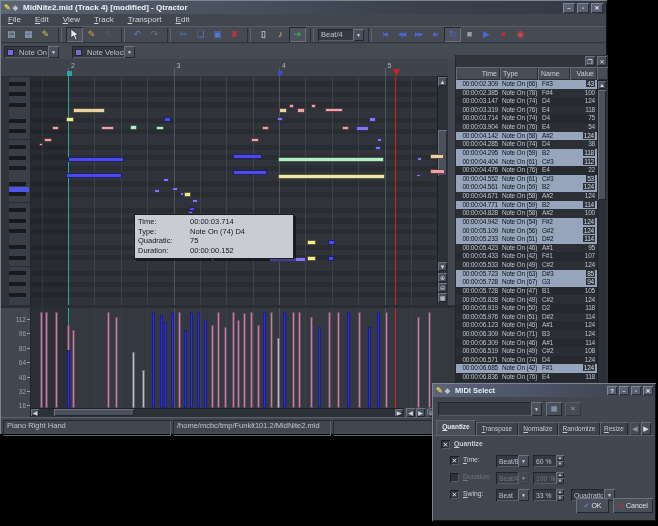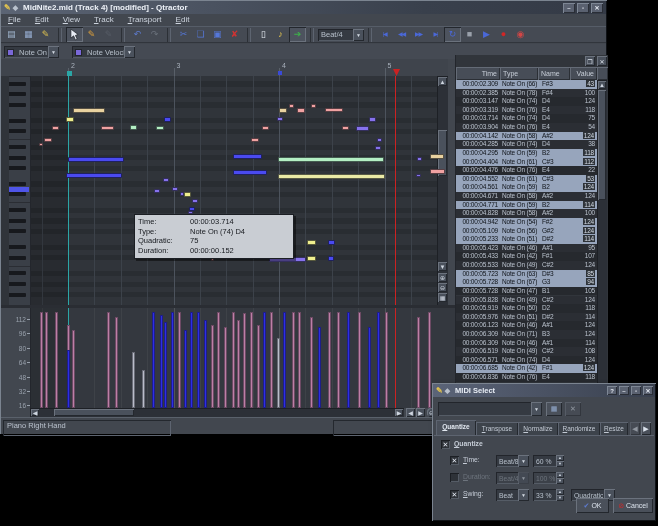--- a/index.html
+++ b/index.html
@@ -718,20 +718,21 @@
       </div>
     <div class="trough" style="left:141px;top:25px;width:10px;height:334px">
       <div class="sbtn" style="left:1px;top:1px;width:8px;height:8px">▲</div>
       <div class="thumb" style="left:1px;top:10px;width:8px;height:110px"></div>
       <div class="sbtn" style="left:1px;top:325px;width:8px;height:8px">▼</div>
     </div>
   </div>
 
   <div class="abs statusbar">
     <div class="scell" style="left:2px;width:168px">Piano Right Hand</div>
+    <div class="scell" style="left:172px;width:158px">/home/mcbc/tmp/Funkit101.2/MidNite2.mid</div>
     <div class="scell" style="left:332px;width:272px"></div>
   </div>
 </div>
 
 <div class="abs dialog">
   <div class="dtitle">
     <span class="titleicon">✎</span>
     <span class="titlediamond">◆</span>
     <span>MIDI Select</span>
     <span style="margin-left:auto;display:flex;padding-right:2px">

